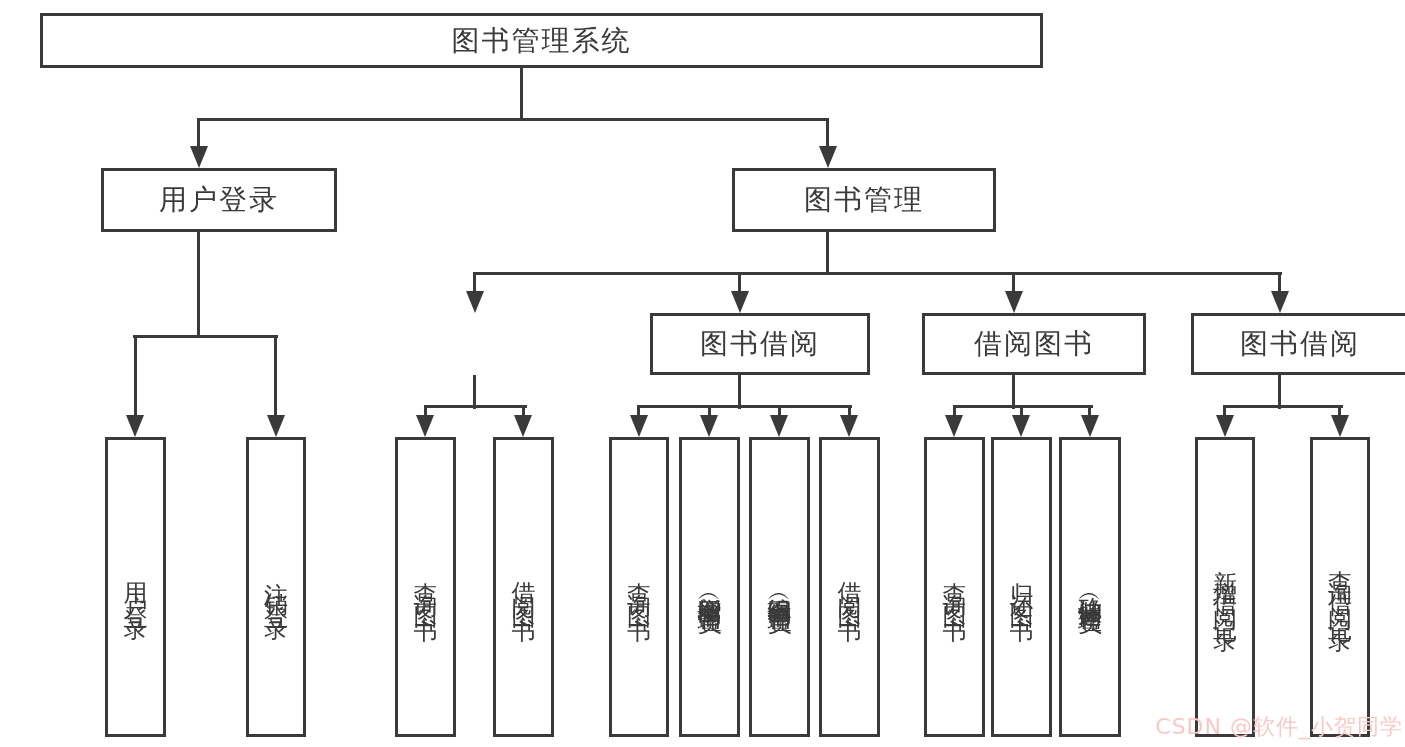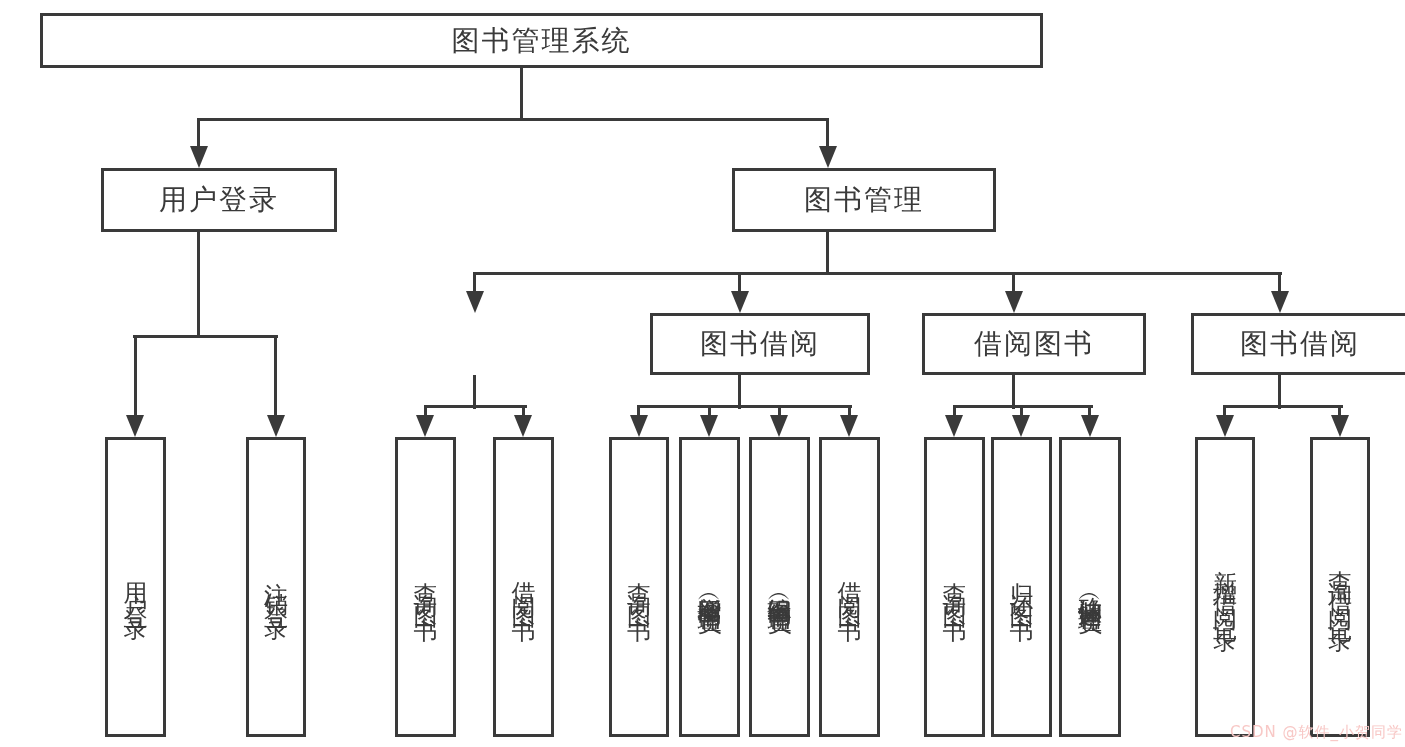--- a/index.html
+++ b/index.html
@@ -53,21 +53,21 @@
     width:0;height:0;
     border-left:9px solid transparent;
     border-right:9px solid transparent;
     border-top:22px solid #3a3a3a;
     z-index:1;
   }
   .watermark{
     position:absolute;
     right:2px;
     bottom:5px;
-    font-size:15px;
+    font-size:22px;
     color:#f8c8c6;
     letter-spacing:1px;
     z-index:3;
     white-space:nowrap;
   }
 </style>
 </head>
 <body>
 
 <div id="canvas">

